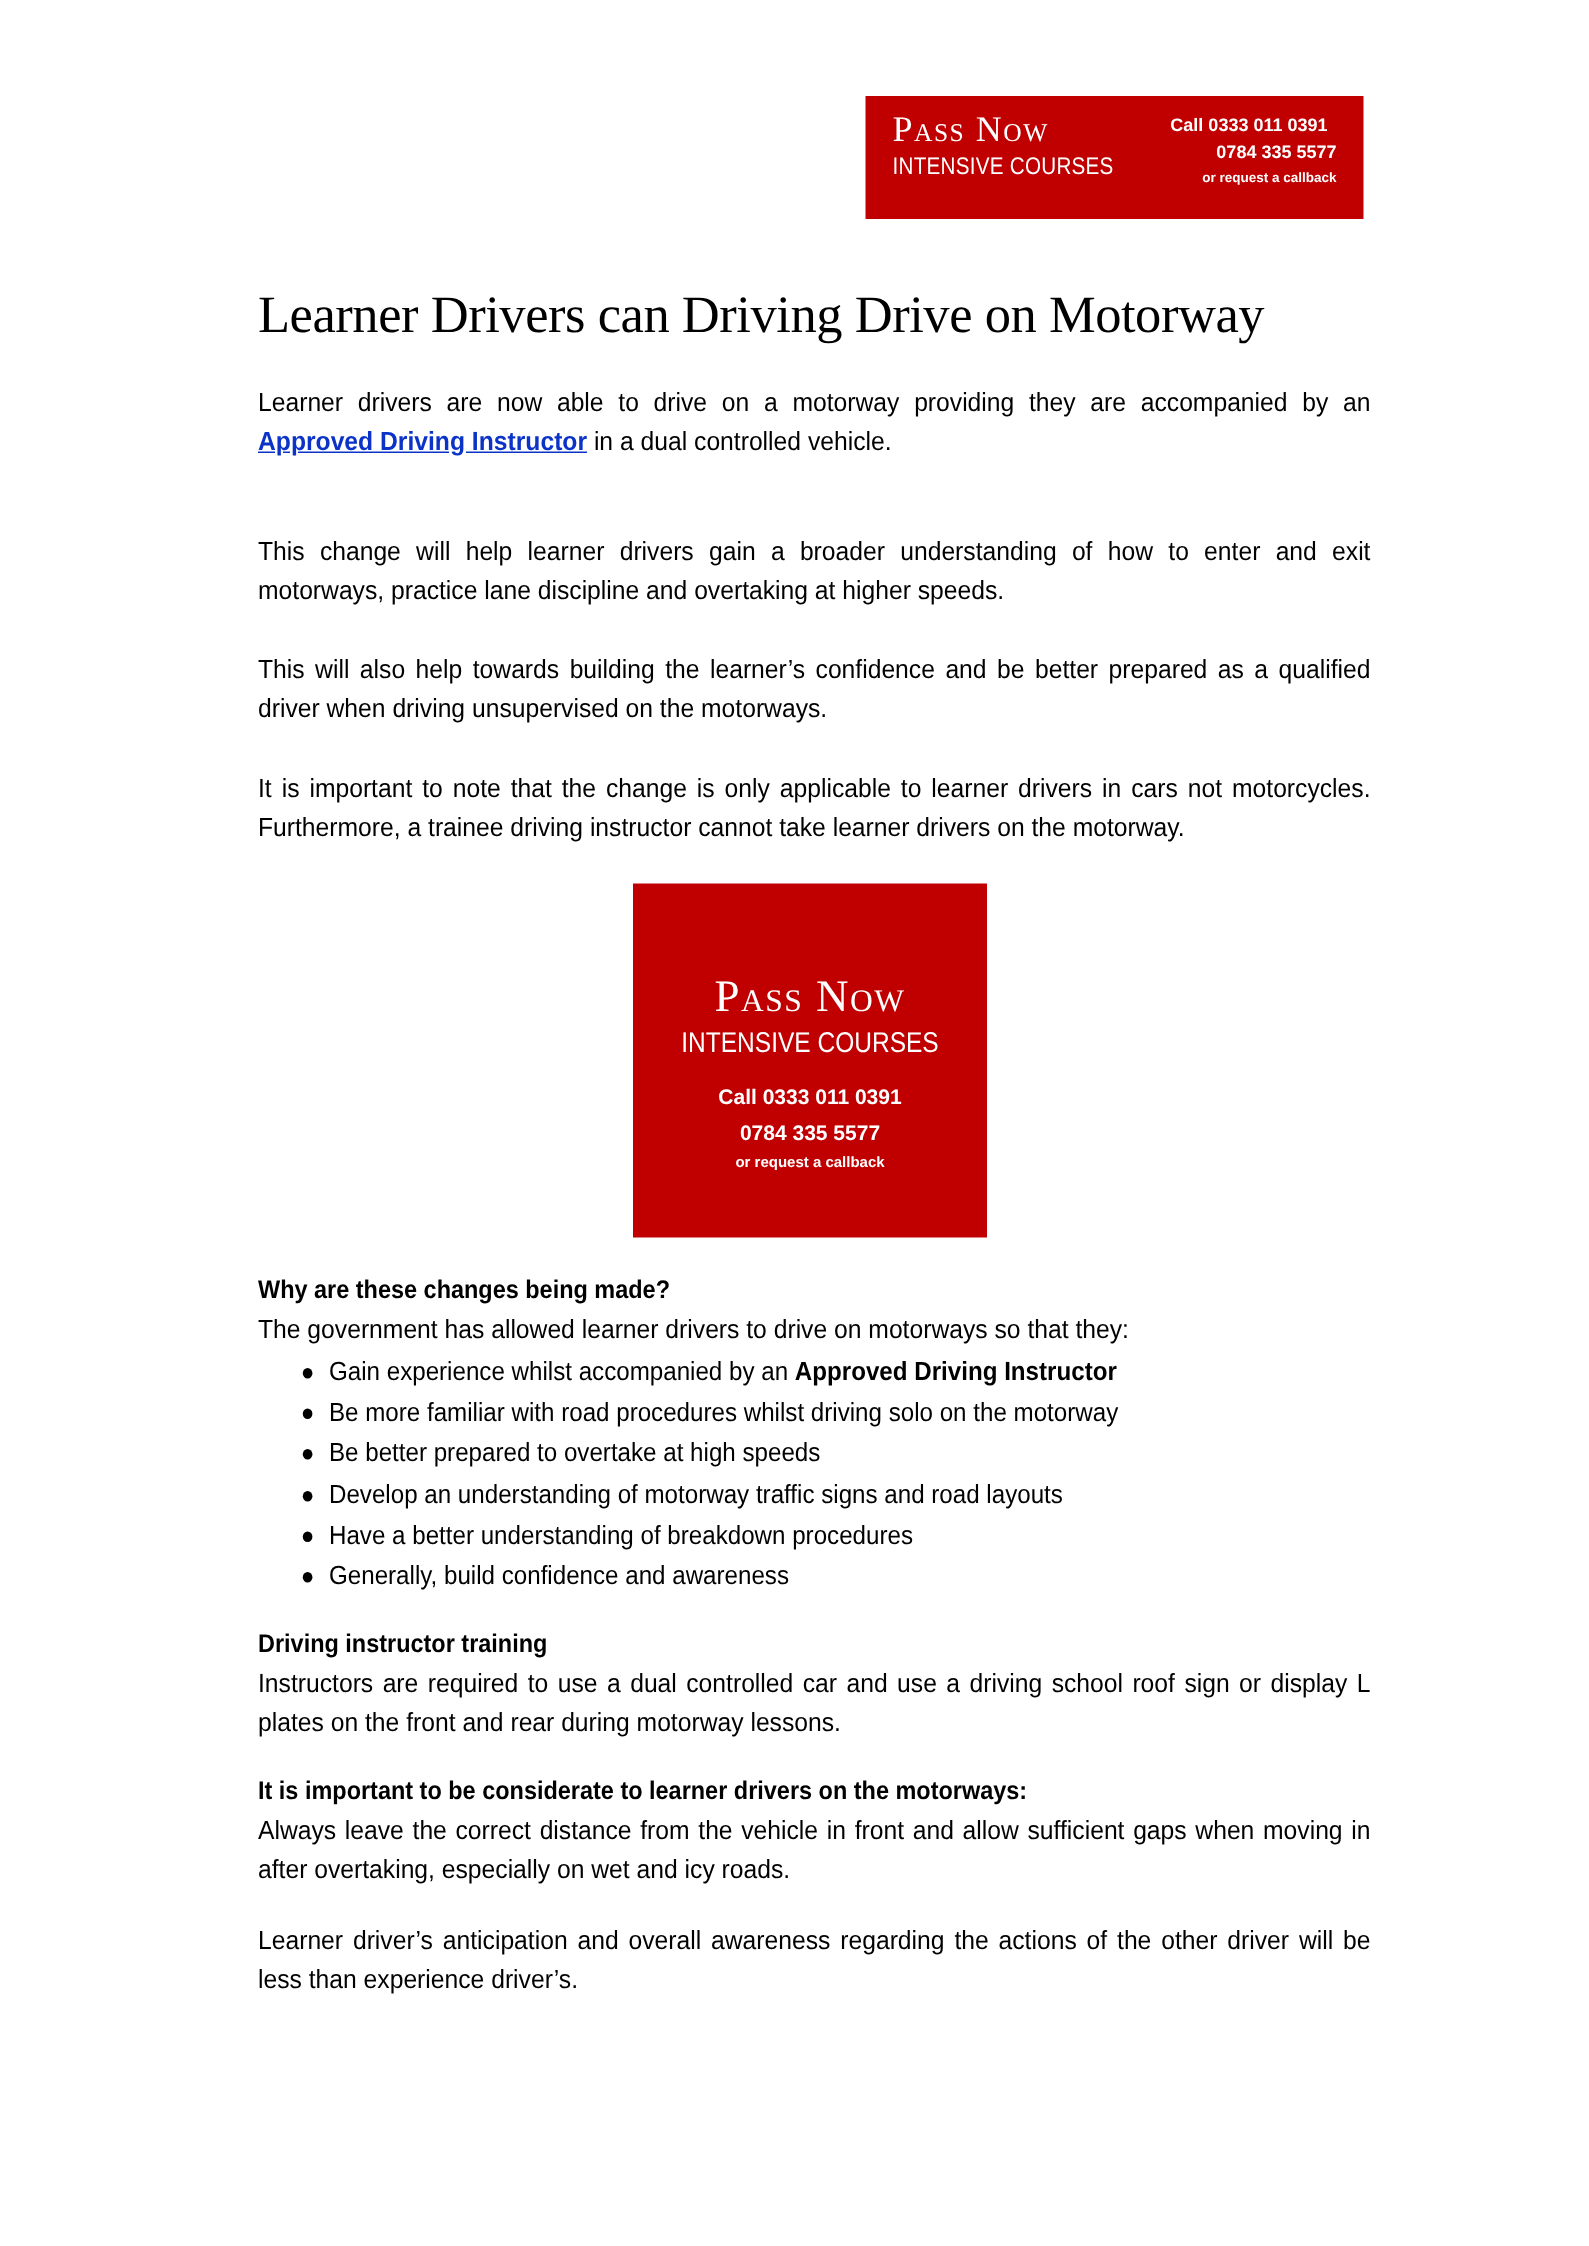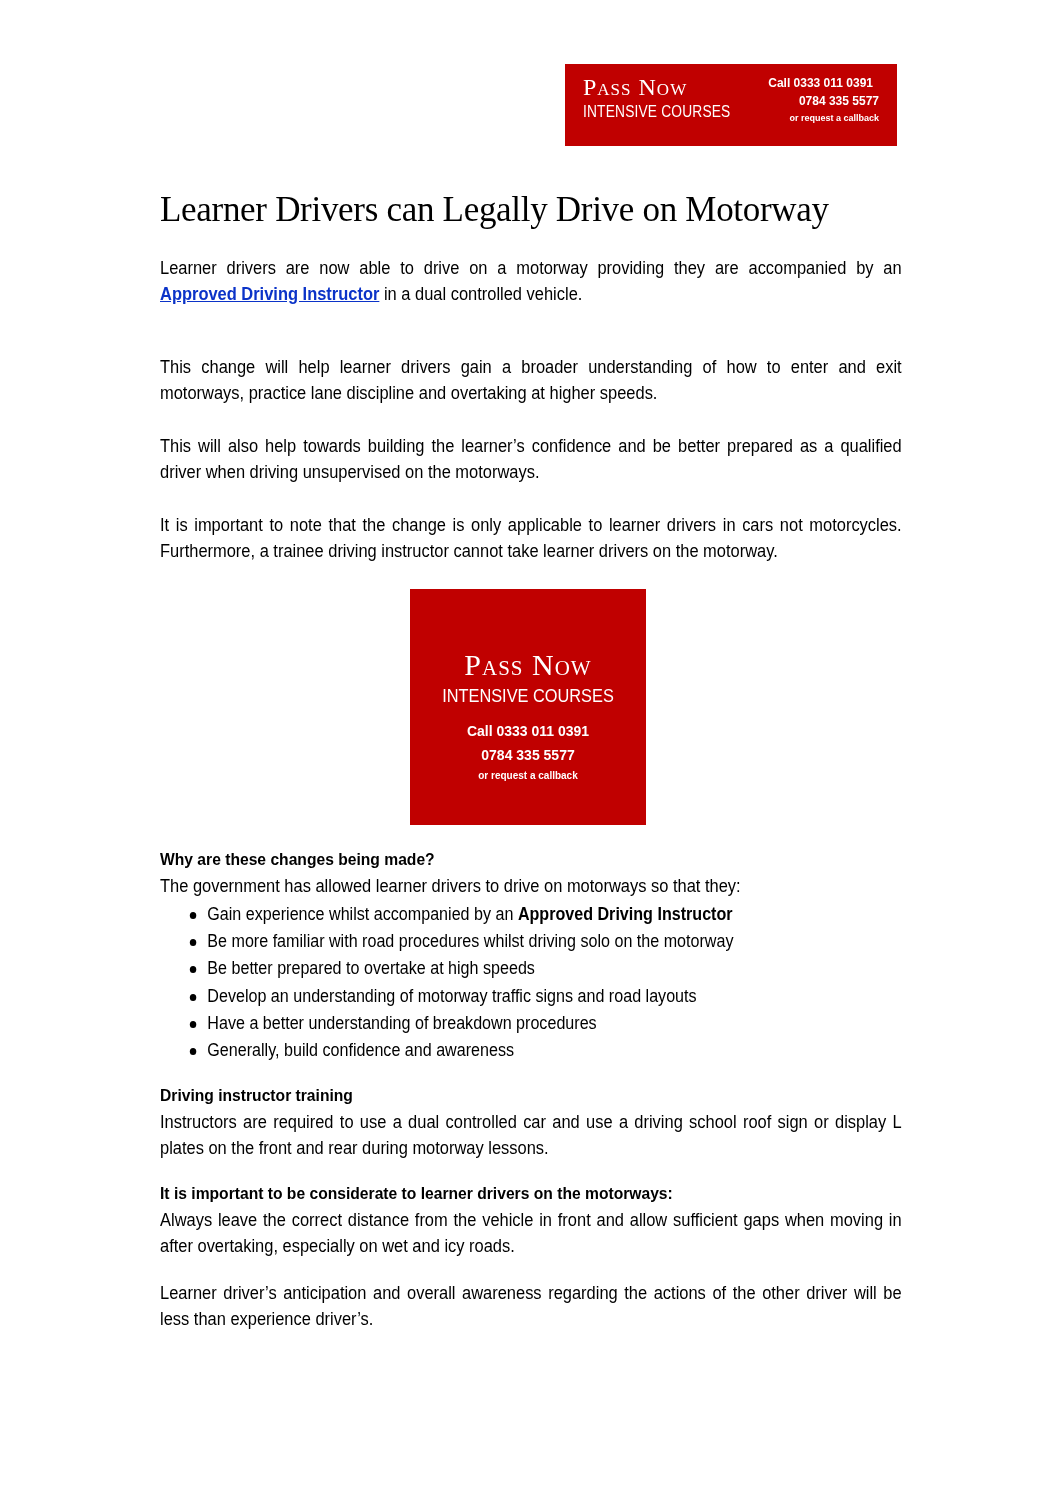--- a/index.html
+++ b/index.html
@@ -1,17 +1,17 @@
 <!DOCTYPE html>
 <html><head>
   <meta charset="utf-8">
   <style>
     html, body { margin: 0; padding: 0; background: #ffffff; }
     body { width: 1059px; height: 1497px; position: relative; overflow: hidden; color: #000; }
-    .page { position: absolute; left: 0; top: 0; width: 842px; height: 1497px; }
+    .page { position: absolute; left: 12px; top: 0; width: 842px; height: 1497px; }
 
     .banner {
       position: absolute; left: 565px; top: 64px; width: 332px; height: 82px;
       background: #c00000; color: #fff; box-sizing: border-box;
     }
     .banner .brand {
       position: absolute; left: 18px; top: 8px;
       font-family: "Liberation Serif", "DejaVu Serif", serif;
       font-size: 24px; letter-spacing: 1px; line-height: 30px;
       font-variant: small-caps;
@@ -90,21 +90,21 @@
   <div class="banner">
     <div class="brand">Pass Now</div>
     <div class="sub">INTENSIVE COURSES</div>
     <div class="phones">
       <div class="p1">Call 0333 011 0391</div>
       <div class="p2">0784 335 5577</div>
       <div class="p3">or request a callback</div>
     </div>
   </div>
 
-  <h1 class="title">Learner Drivers can Legally Drive on Motorway</h1>
+  <h1 class="title">Learner Drivers can Driving Drive on Motorway</h1>
 
   <p class="para" style="top:255px;"><span>Learner drivers are now able to drive on a motorway providing they are accompanied by an </span><a>Approved Driving Instructor</a><span> in a dual controlled vehicle.</span></p>
 
   <p class="para" style="top:354px;">This change will help learner drivers gain a broader understanding of how to enter and exit motorways, practice lane discipline and overtaking at higher speeds.</p>
 
   <p class="para" style="top:433px;">This will also help towards building the learner’s confidence and be better prepared as a qualified driver when driving unsupervised on the motorways.</p>
 
   <p class="para" style="top:512px;">It is important to note that the change is only applicable to learner drivers in cars not motorcycles. Furthermore, a trainee driving instructor cannot take learner drivers on the motorway.</p>
 
   <div class="promo">

